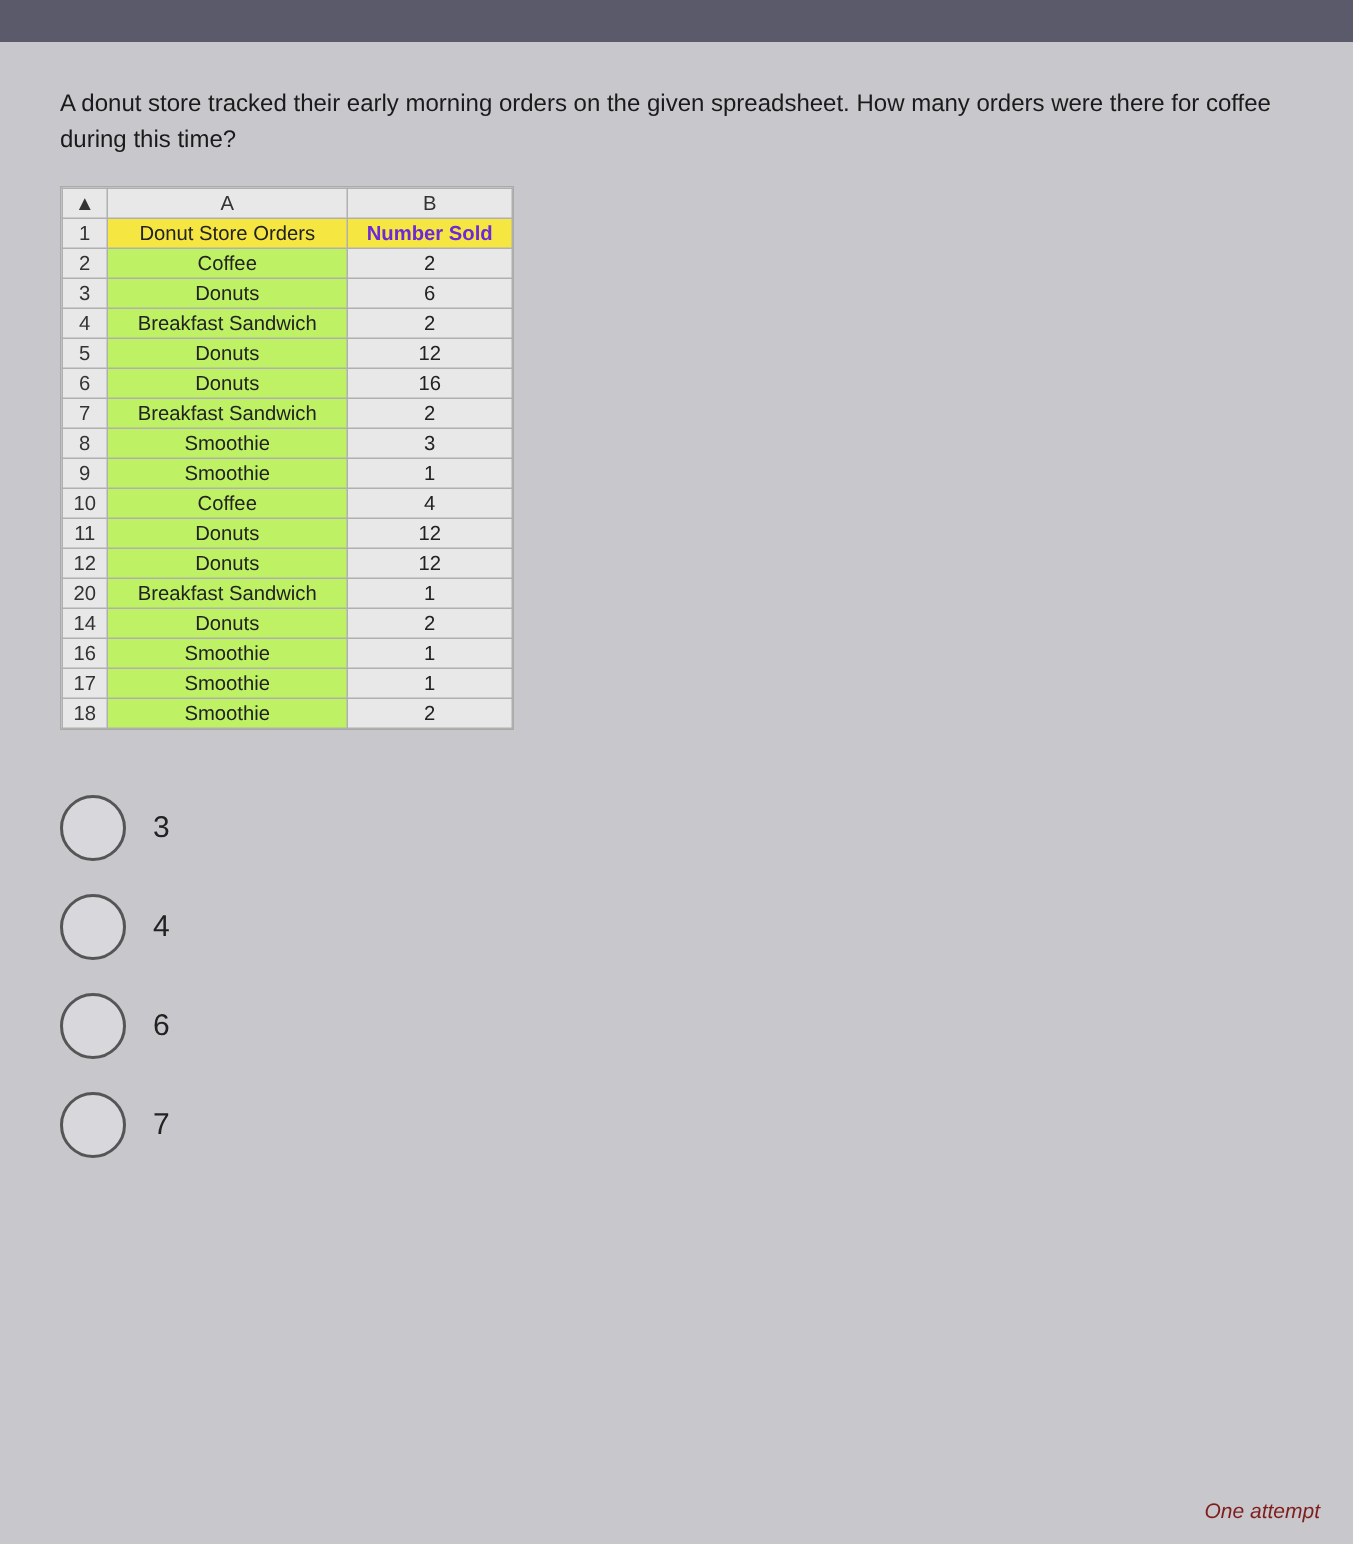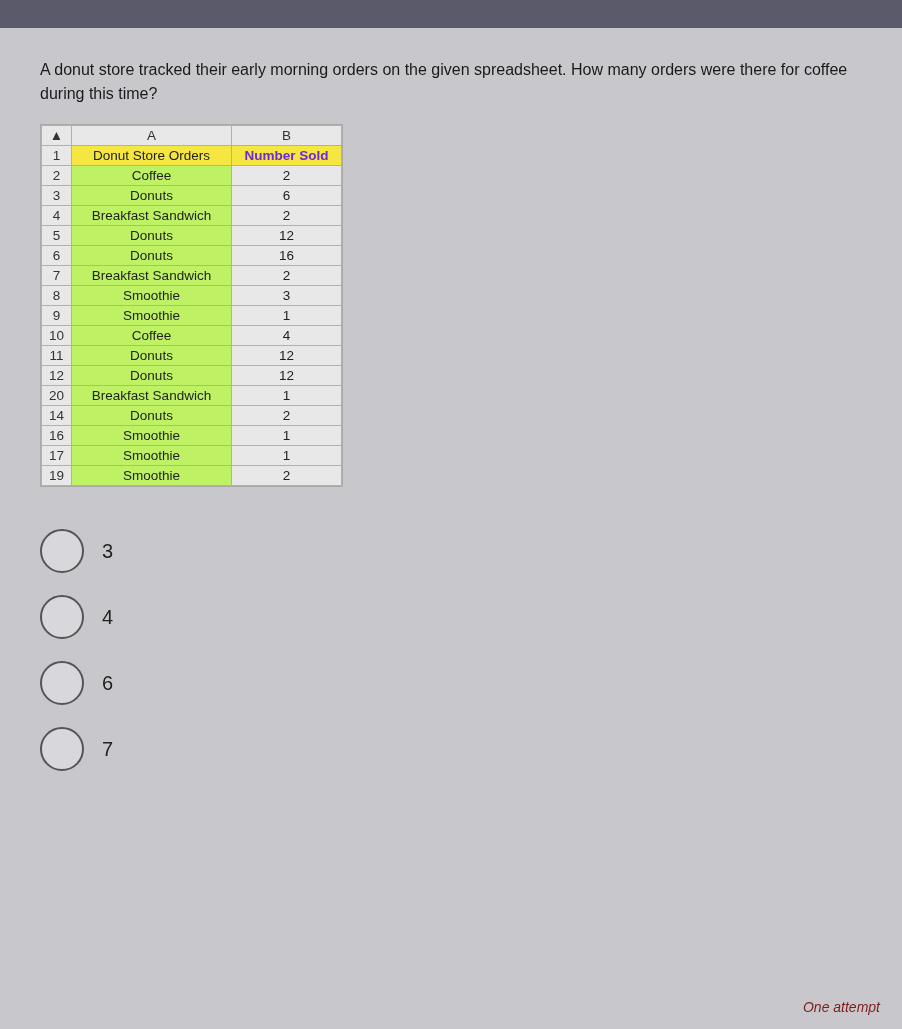--- a/index.html
+++ b/index.html
@@ -225,21 +225,21 @@
             <td class="row-num">16</td>
             <td class="data-a">Smoothie</td>
             <td class="data-b">1</td>
           </tr>
           <tr>
             <td class="row-num">17</td>
             <td class="data-a">Smoothie</td>
             <td class="data-b">1</td>
           </tr>
           <tr>
-            <td class="row-num">19</td>
+            <td class="row-num">18</td>
             <td class="data-a">Smoothie</td>
             <td class="data-b">2</td>
           </tr>
         </tbody>
     </table>
   </div>
 
   <div class="options-section">
   <div class="option-item">
         <div class="radio-circle"></div>

